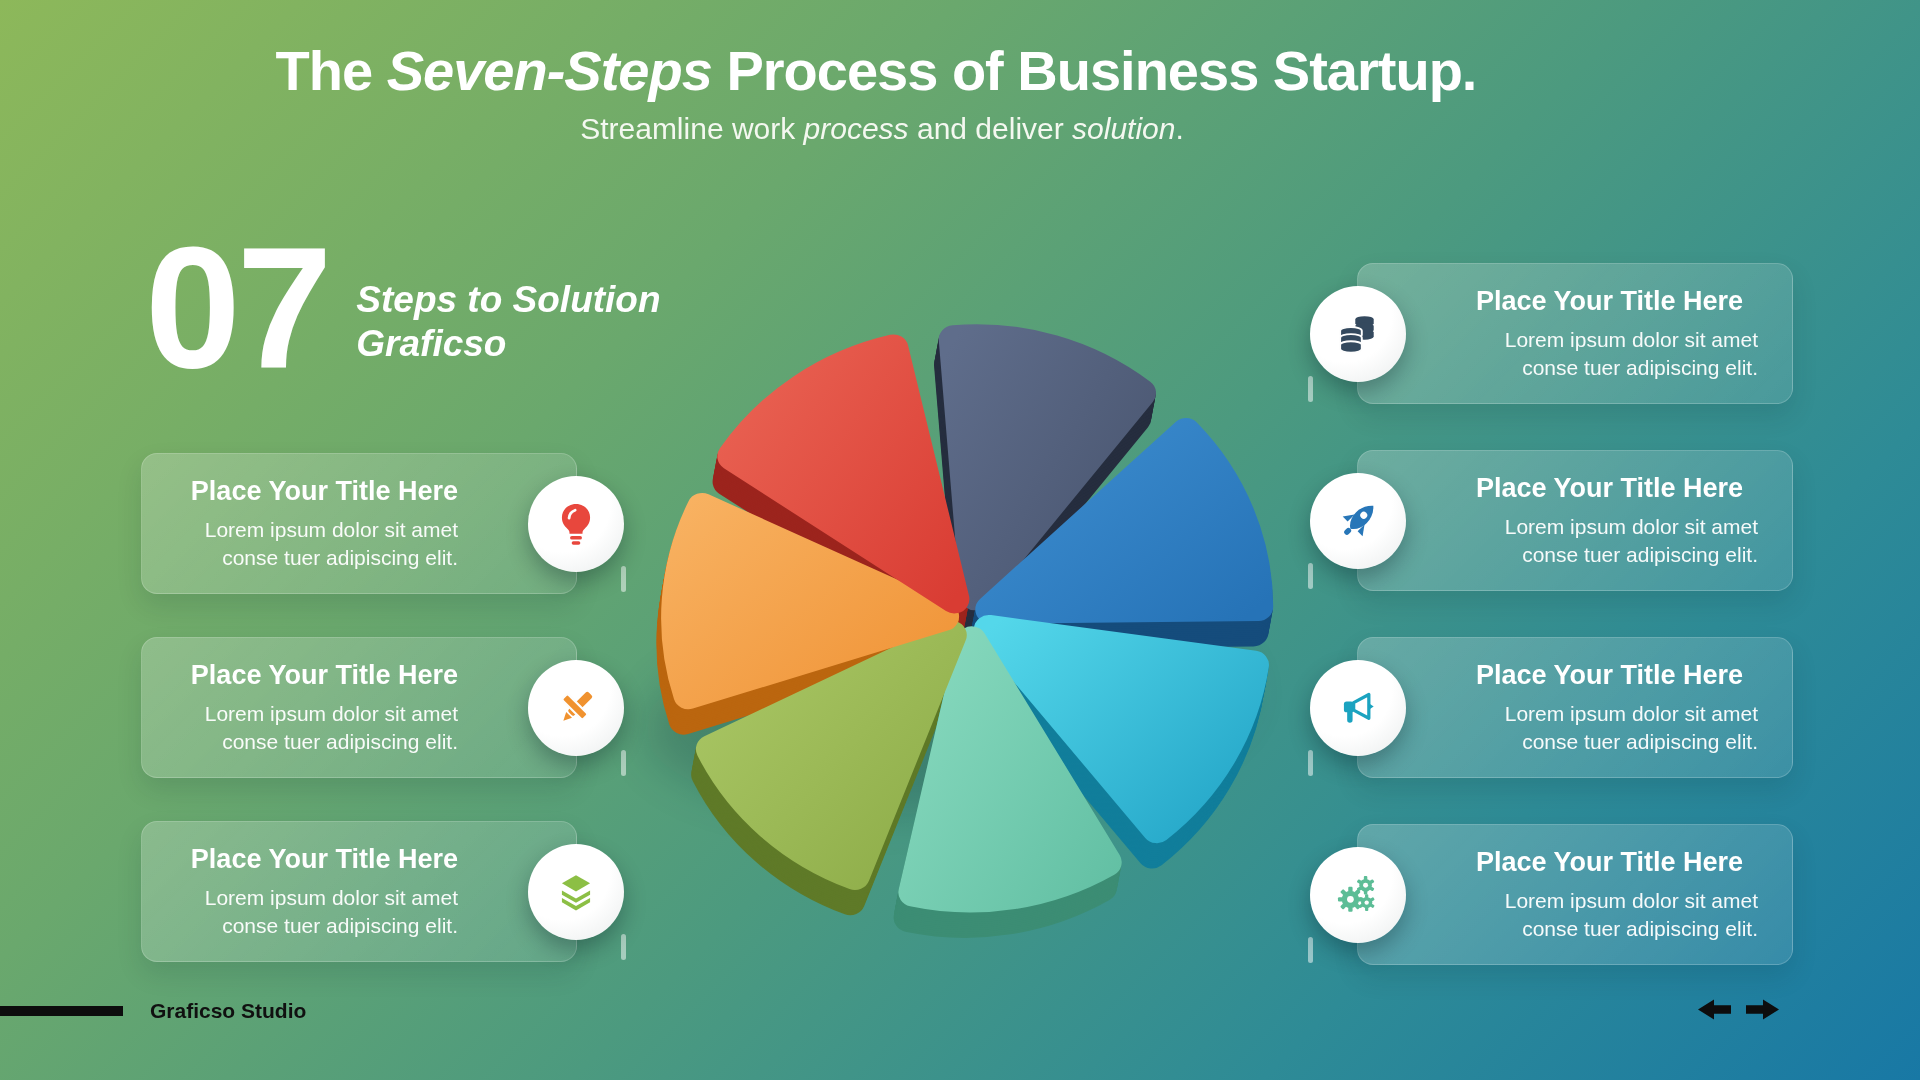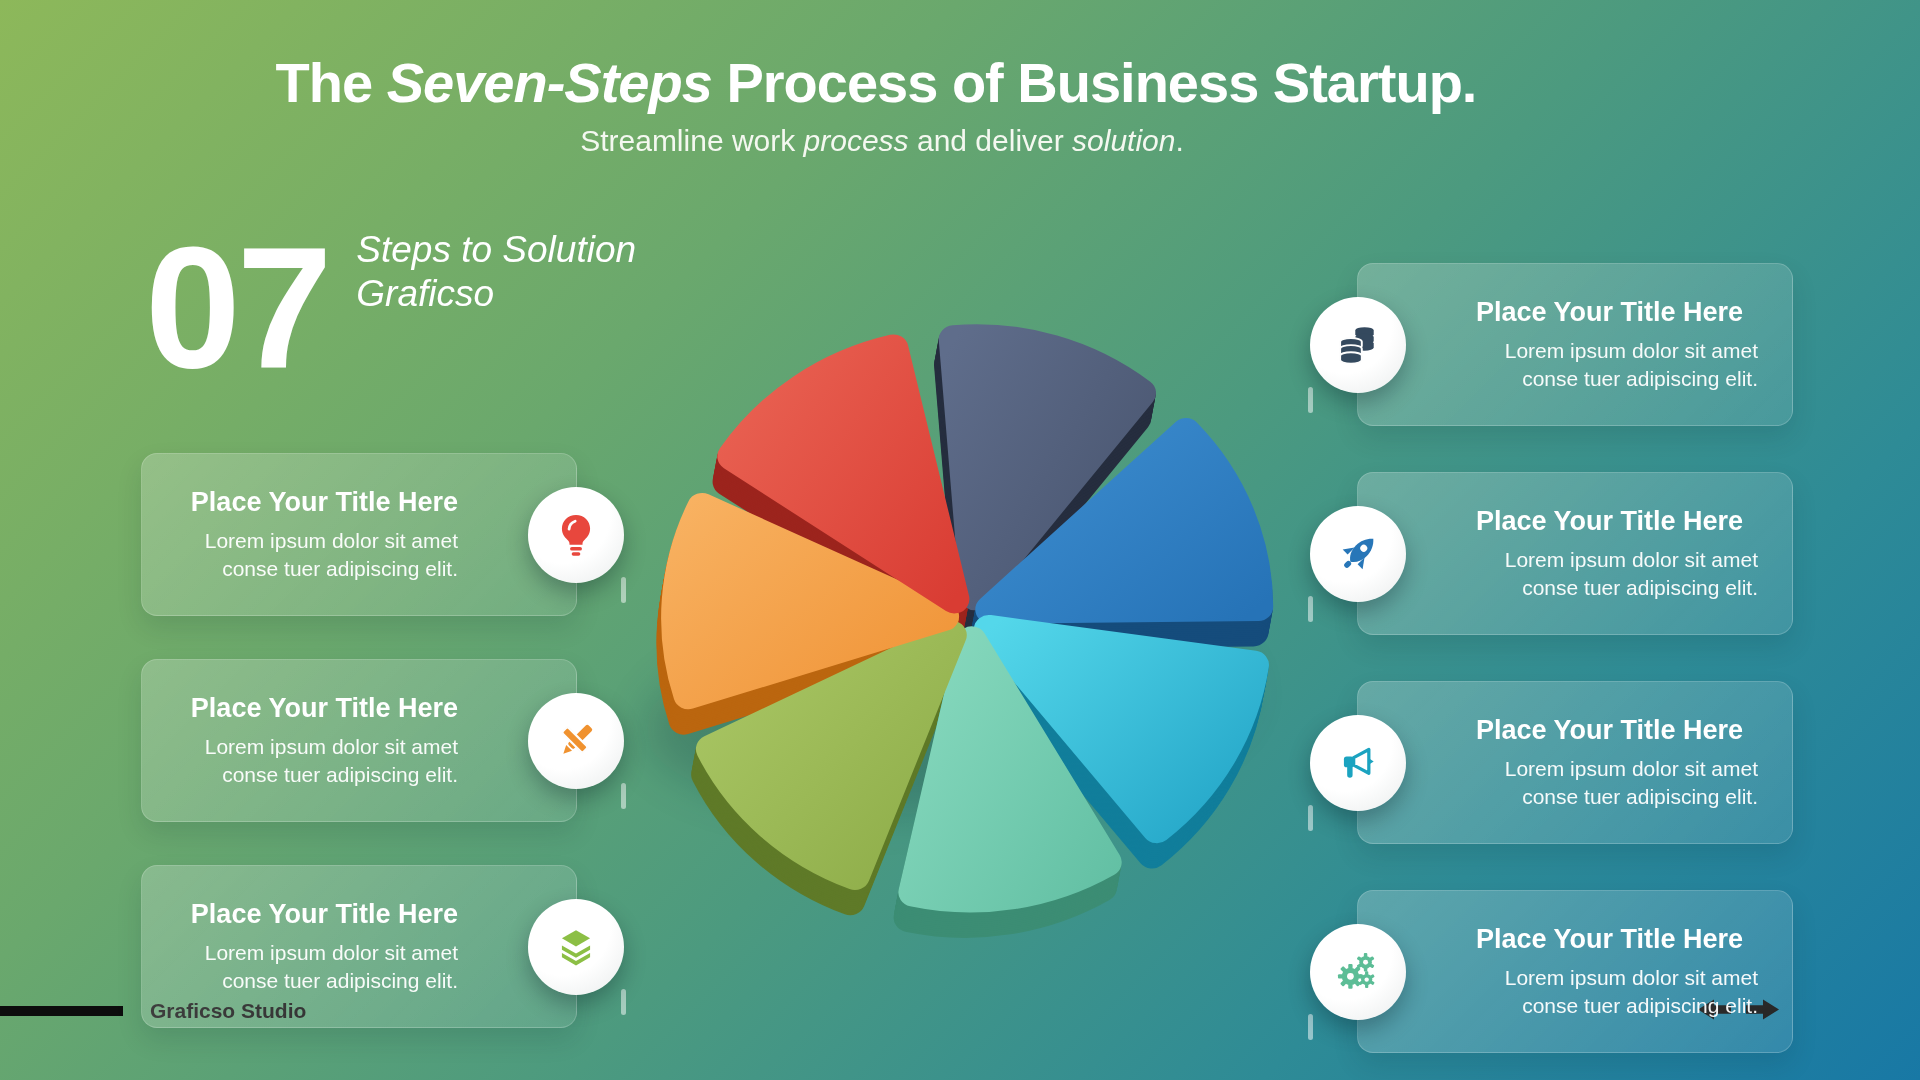--- a/index.html
+++ b/index.html
@@ -2,35 +2,35 @@
 <html><head>
 <meta charset="utf-8">
 <style>
   html,body{margin:0;padding:0;}
   body{
     width:1920px;height:1080px;overflow:hidden;position:relative;
     font-family:"Liberation Sans",sans-serif;
     background:linear-gradient(135deg,#8db85a 0%,#6aa86d 32%,#4c9a7f 55%,#2e8b96 78%,#1878a5 100%);
   }
   
-  .header{position:absolute;left:0;top:52px;width:1752px;text-align:center;color:#fff;}
+  .header{position:absolute;left:0;top:40px;width:1752px;text-align:center;color:#fff;}
   .slide-title{margin:0;font-size:56px;font-weight:700;letter-spacing:-1px;line-height:1.1;}
   .slide-title em{font-style:italic;}
   .slide-subtitle{margin:10px 0 0 12px;font-size:30px;font-weight:400;color:#f4f8f0;}
   .slide-subtitle em{font-style:italic;}
   
   .step-block{position:absolute;left:145px;top:228px;display:flex;align-items:flex-start;color:#fff;}
   .step-number{font-size:172px;font-weight:700;line-height:0.92;letter-spacing:-4px;}
-  .step-caption{margin-left:28px;font-size:37px;font-weight:400;font-style:italic;line-height:1.18;}
+  .step-caption{margin-left:28px;margin-top:50px;font-size:37px;font-weight:700;font-style:italic;line-height:1.18;}
   
   .col{position:absolute;display:flex;flex-direction:column;z-index:3;}
   #left-col{left:141px;top:453px;gap:43px;}
   #right-col{left:1357px;top:263px;gap:46px;}
   .card{
-    width:436px;height:163px;position:relative;border-radius:16px;box-sizing:border-box;
+    width:436px;height:141px;position:relative;border-radius:16px;box-sizing:border-box;
     background:linear-gradient(135deg,rgba(255,255,255,0.22),rgba(255,255,255,0.10));
     border:1px solid rgba(255,255,255,0.18);
     box-shadow:0 12px 26px rgba(0,30,40,0.12);
     display:flex;flex-direction:column;justify-content:center;color:#fff;
   }
   .card.left{text-align:right;padding:0 118px 0 34px;}
   .card.right{text-align:left;padding:0 34px 0 118px;}
   .card-title{font-size:27px;font-weight:700;margin-bottom:9px;}
   .card-body{font-size:21px;line-height:1.32;color:rgba(255,255,255,0.95);text-align:right;}
   .icon-circle{

